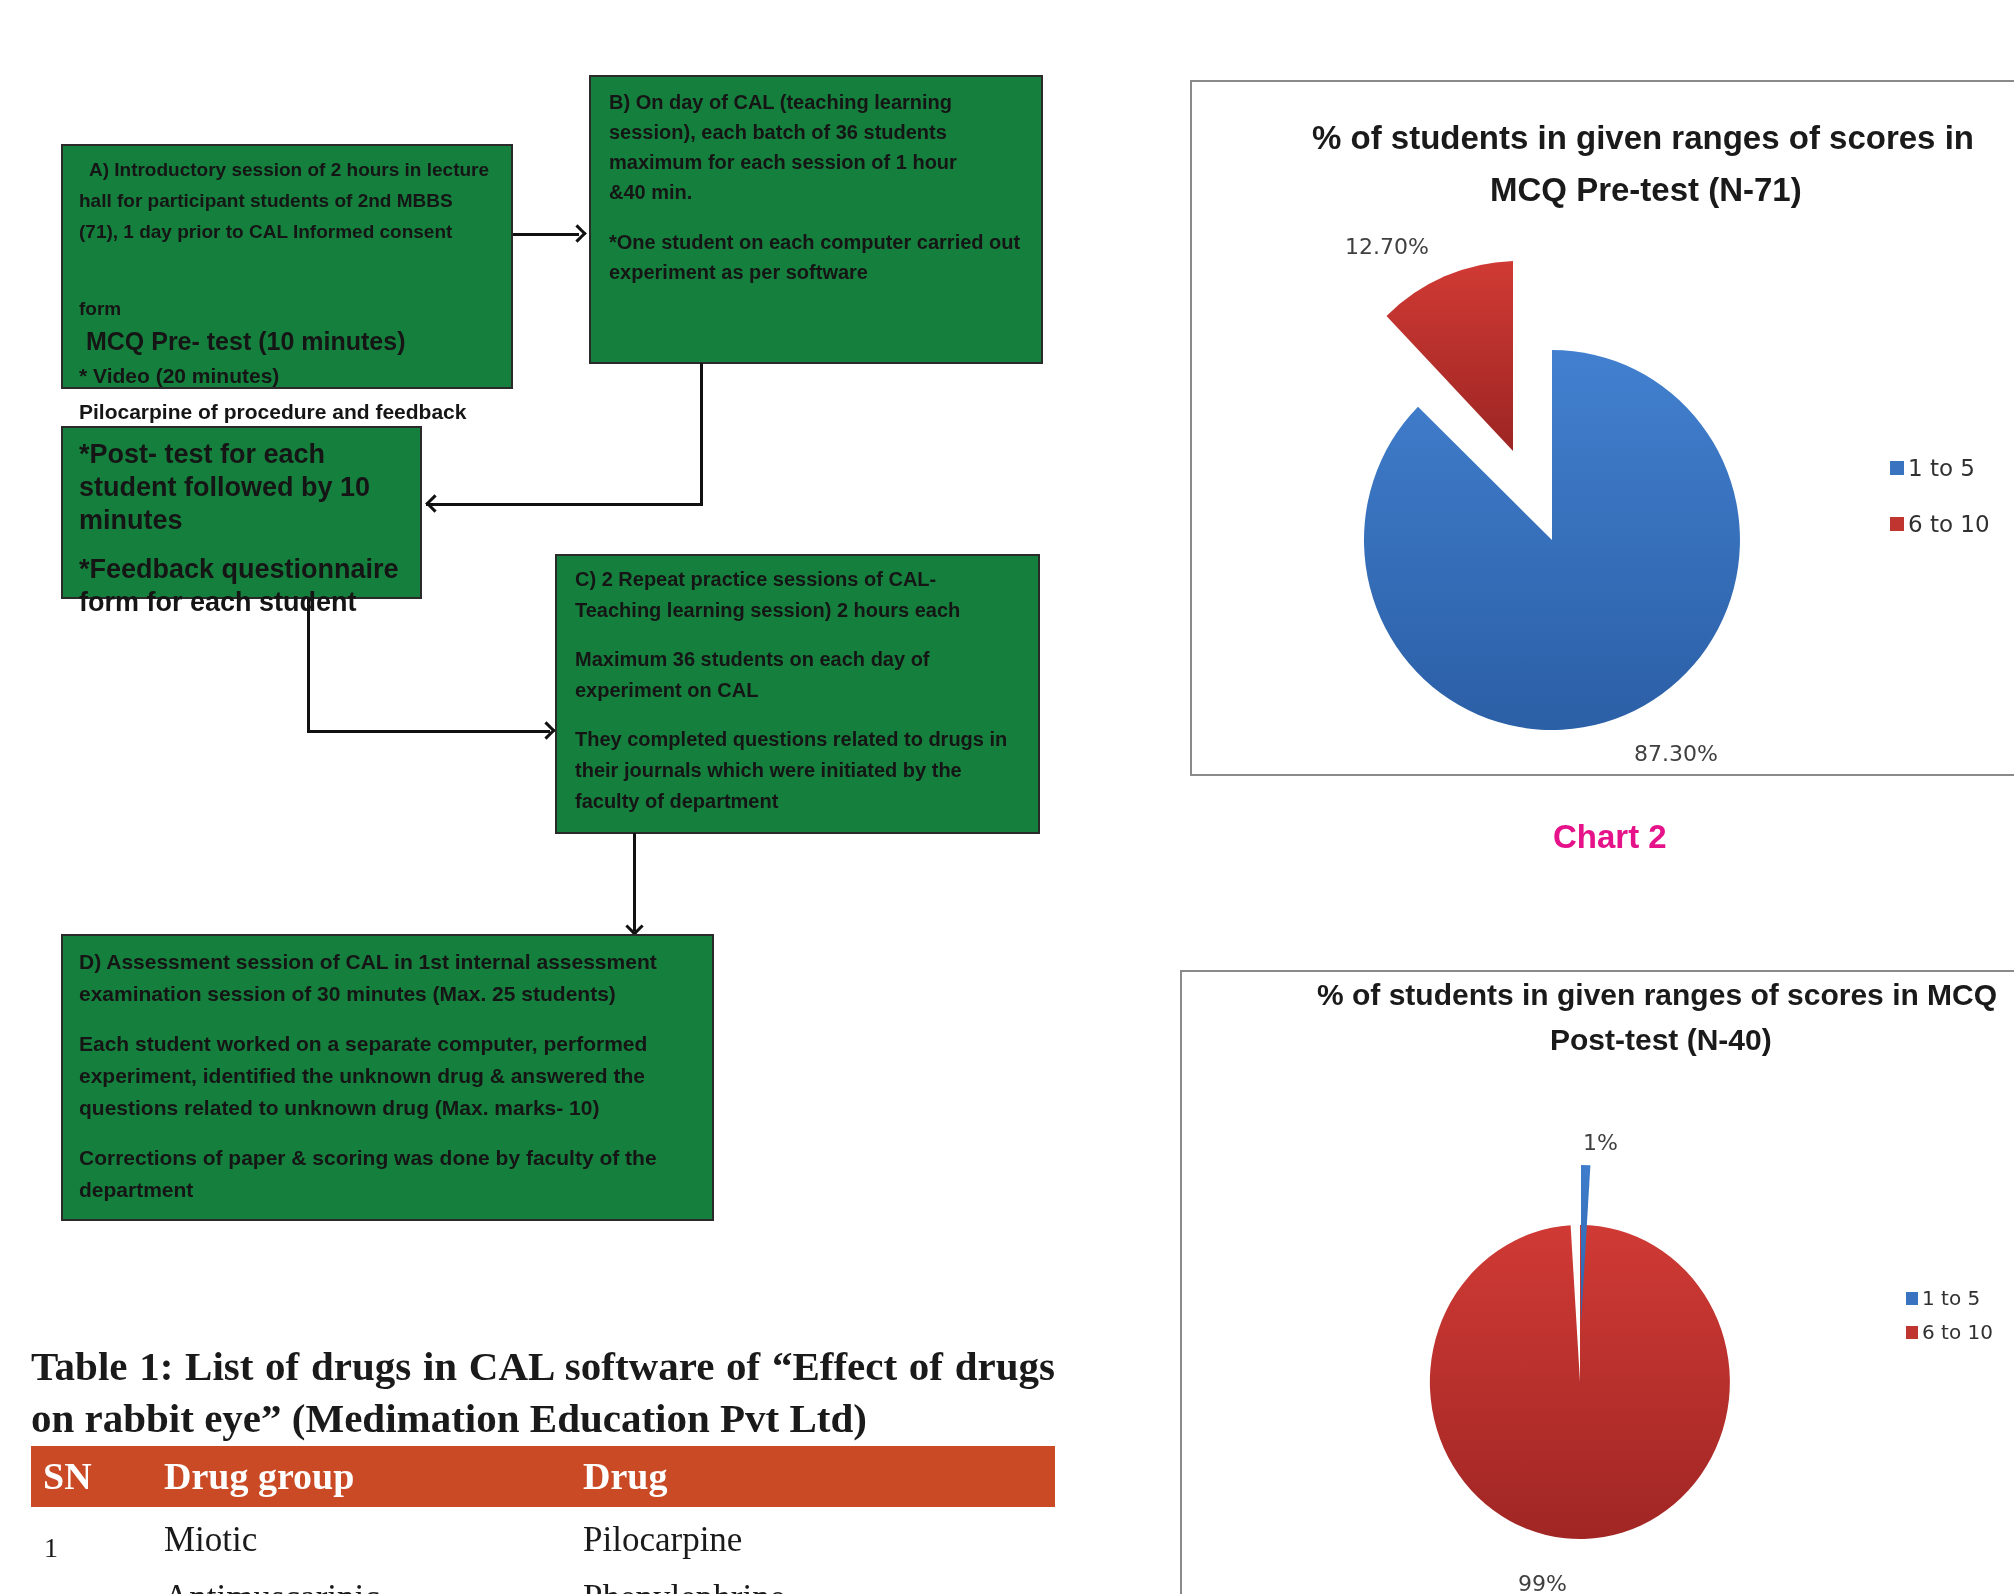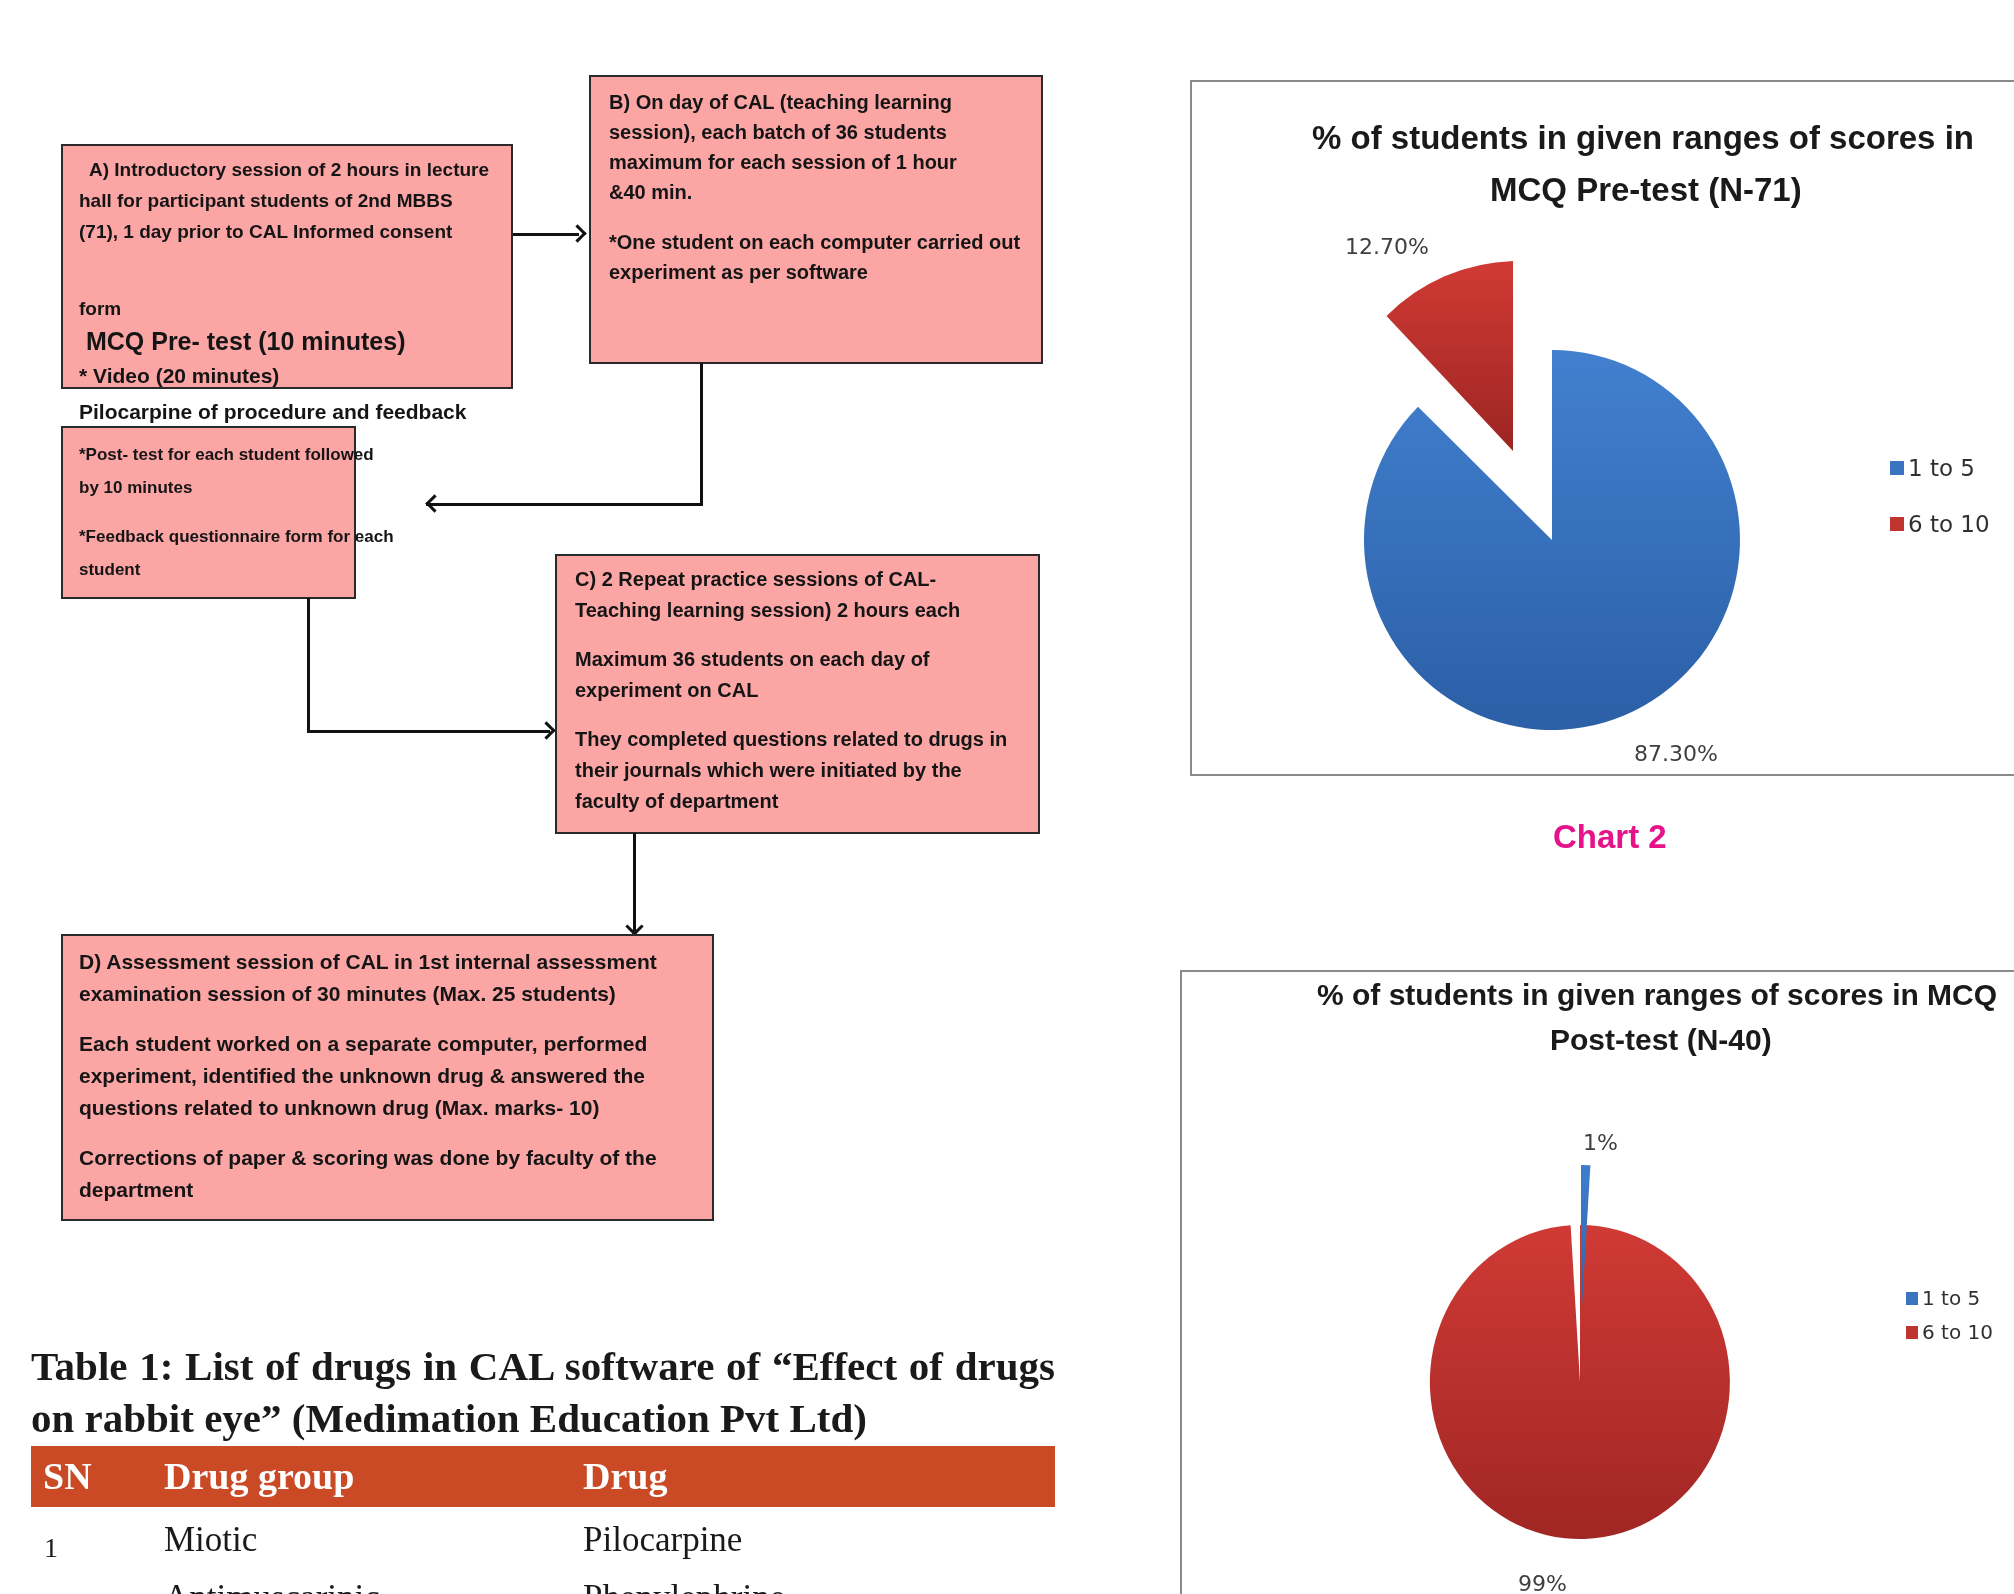--- a/index.html
+++ b/index.html
@@ -1,17 +1,17 @@
 <!DOCTYPE html>
 <html><head>
 <meta charset="utf-8">
 <style>
   html, body { margin:0; padding:0; background:#ffffff; }
   body { width:2014px; height:1594px; position:relative; overflow:hidden; font-family:"Liberation Sans", sans-serif; color:#111; }
-  .box { position:absolute; border:2px solid #2a2a2a; background:#fca5a5; box-sizing:border-box; font-family:"Liberation Sans", sans-serif; font-weight:bold; color:#151515; }
+  .box { position:absolute; border:2px solid #2a2a2a; background:#15803d; box-sizing:border-box; font-family:"Liberation Sans", sans-serif; font-weight:bold; color:#151515; }
   .box p { margin:0; }
   .line { position:absolute; background:#111; }
   .chart-frame { position:absolute; border:2px solid #8a8a8a; box-sizing:border-box; background:#fff; }
   .chart-title { position:absolute; font-family:"Liberation Sans", sans-serif; font-weight:bold; color:#1a1a1a; text-align:center; }
   .pct { position:absolute; font-family:"DejaVu Sans", sans-serif; color:#404040; }
   .legend-row { position:absolute; display:flex; align-items:center; font-family:"DejaVu Sans", sans-serif; color:#303030; }
   .swatch { display:inline-block; margin-right:4px; }
   .tbl-title { position:absolute; left:31px; top:1340px; width:1024px; font-family:"Liberation Serif", serif; font-weight:bold; font-size:41px; line-height:52px; color:#1a1a1a; text-align:justify; }
   .tbl-head { position:absolute; left:31px; top:1446px; width:1024px; height:61px; background:#c94a25; }
   .th { position:absolute; top:8px; font-family:"Liberation Serif", serif; font-weight:bold; font-size:38px; color:#fff; }
@@ -37,21 +37,21 @@
 
   <div class="box" style="left:589px; top:75px; width:454px; height:289px; padding:10px 20px 0 18px; font-size:20px; line-height:30px;">
     <p style="width:360px;">B) On day of CAL (teaching learning session), each batch of 36 students maximum for each session of 1 hour &amp;40 min.</p>
     <p style="margin-top:20px; width:420px;">*One student on each computer carried out experiment as per software</p>
   </div>
 
   <div class="line" style="left:700px; top:363px; width:3px; height:143px;"></div>
   <div class="line" style="left:426px; top:503px; width:277px; height:3px;"></div>
   <div style="position:absolute; left:428px; top:497px; width:10px; height:10px; border-bottom:3px solid #111; border-left:3px solid #111; transform:rotate(45deg);"></div>
 
-  <div class="box" style="left:61px; top:426px; width:295px; height:173px; padding:10px 12px 0 16px; font-size:17px; line-height:33px;">
+  <div class="box" style="left:61px; top:426px; width:361px; height:173px; padding:10px 12px 0 16px; font-size:27px; line-height:33px;">
     <p style="width:300px;">*Post- test for each student followed by 10 minutes</p>
     <p style="margin-top:16px; width:330px;">*Feedback questionnaire form for each student</p>
   </div>
 
   <div class="line" style="left:307px; top:598px; width:3px; height:135px;"></div>
   <div class="line" style="left:307px; top:730px; width:243px; height:3px;"></div>
   <div style="position:absolute; left:540px; top:724px; width:10px; height:10px; border-top:3px solid #111; border-right:3px solid #111; transform:rotate(45deg);"></div>
 
   <div class="box" style="left:555px; top:554px; width:485px; height:280px; padding:8px 18px 0 18px; font-size:20px; line-height:31px;">
     <p style="width:430px;">C) 2 Repeat practice sessions of CAL- Teaching learning session)   2 hours each</p>

